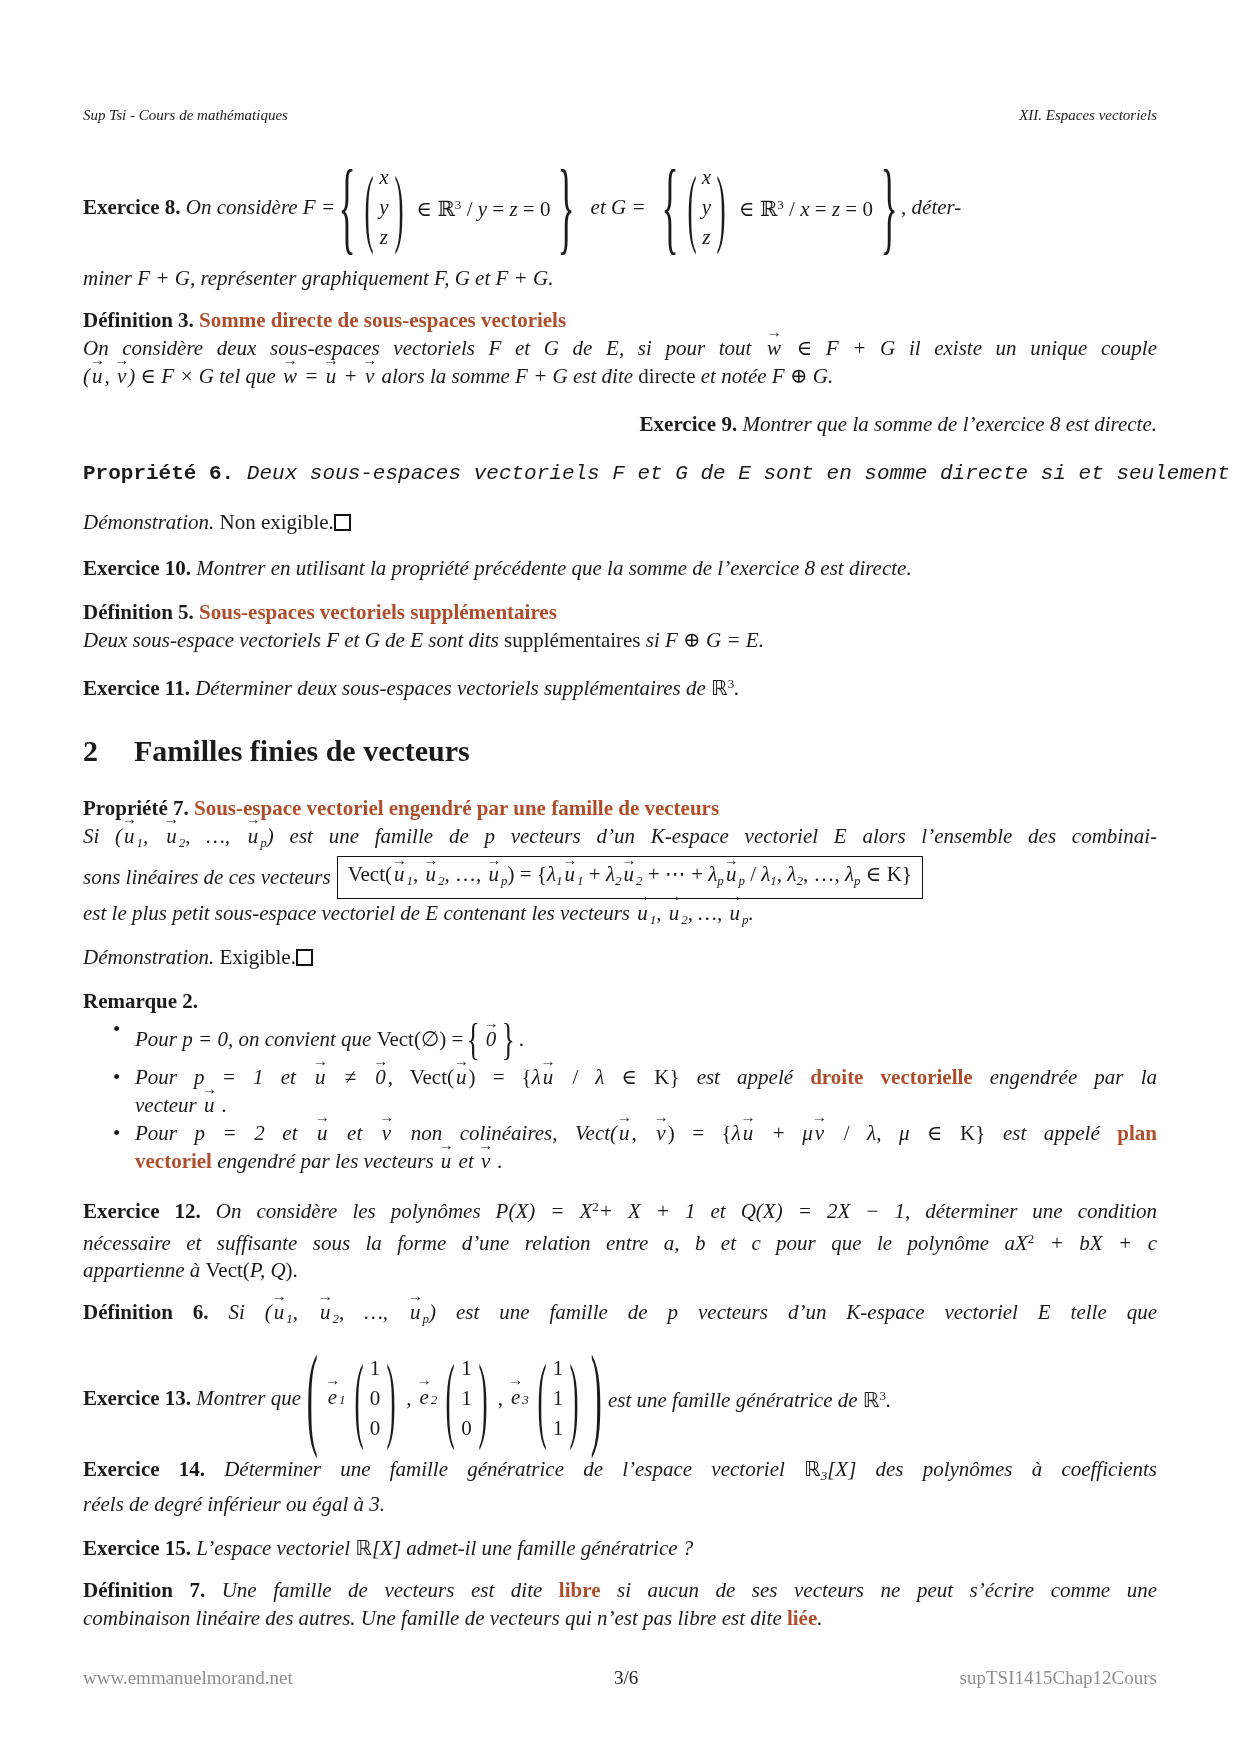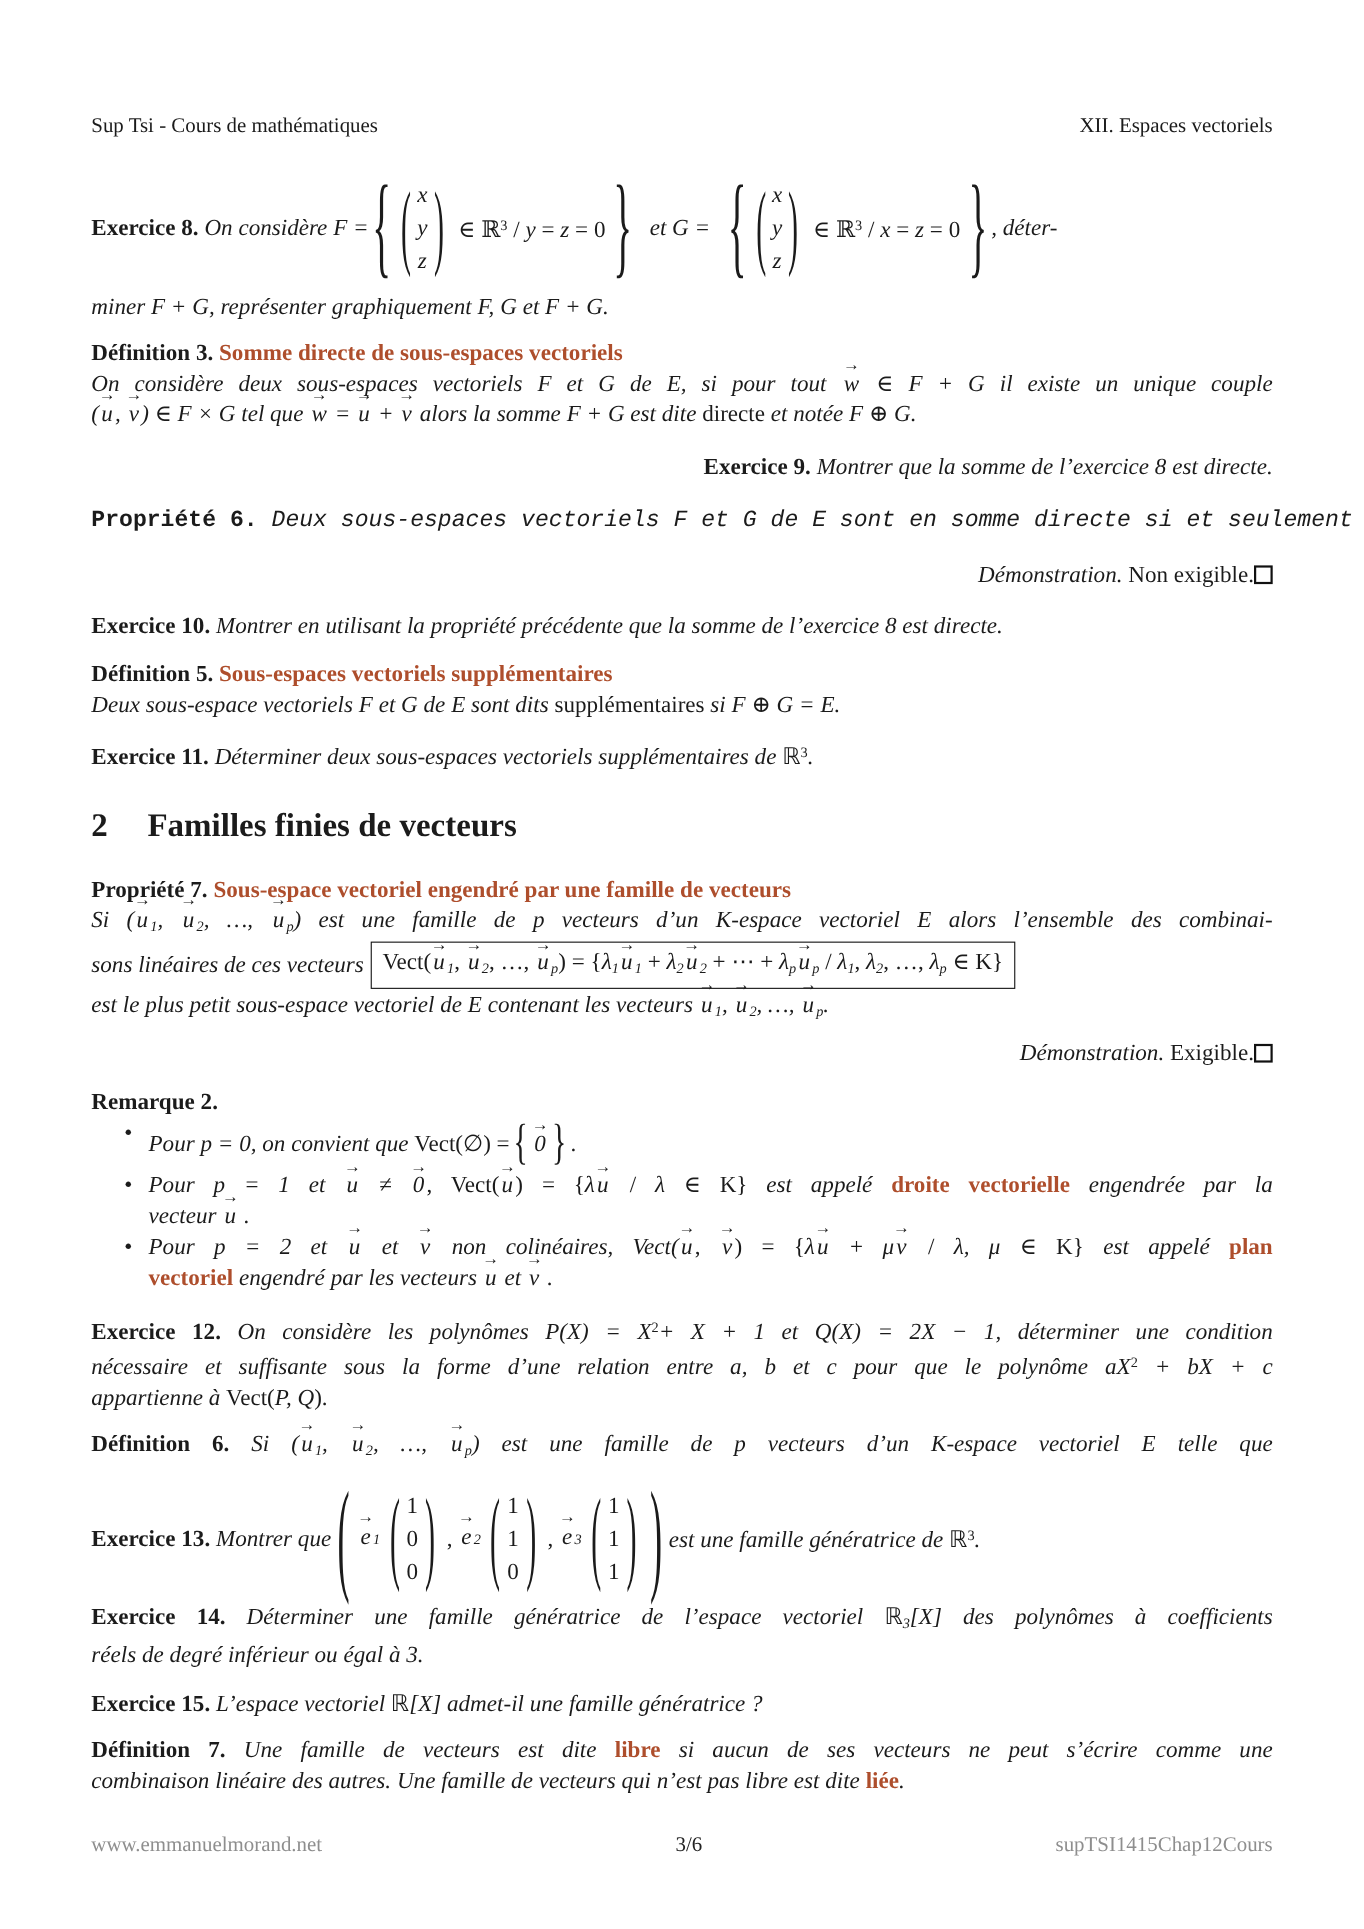--- a/index.html
+++ b/index.html
@@ -22,39 +22,39 @@
   .s { font-size:0.62em; vertical-align:-0.28em; font-style:italic; }
   .p { font-size:0.62em; vertical-align:0.5em; }
   .v { font-style:italic; position:relative; display:inline-block; margin:0 2px; }
   .v::after {
     content:"\2192";
     position:absolute; left:50%; top:-0.62em;
     transform:translateX(-50%);
     font-size:0.72em; font-style:normal; line-height:1;
   }
   
-  .header { display:flex; justify-content:space-between; font-size:19px; line-height:26px; }
+  .header { display:flex; justify-content:space-between; font-size:15px; line-height:26px;font-style:italic; }
   .para { margin:0; }
   .jl { text-align:justify; text-align-last:justify; white-space:nowrap; }
   .row { display:flex; align-items:center; flex-wrap:nowrap; white-space:nowrap; }
   .glyph { display:inline-block; line-height:1; font-weight:400; }
   .brace-xl { font-size:42px; transform:scaleY(2.45) scaleX(0.85); margin:0 2px; }
   .paren-l  { font-size:42px; transform:scaleY(2.05) scaleX(0.65); margin:0 3px; }
   .brace-sm { font-size:30px; transform:scaleY(1.5) scaleX(0.9); margin:0 3px; }
   .paren-xl { font-size:44px; transform:scaleY(2.6) scaleX(0.75); margin:0 4px; }
   .paren-lg { font-size:42px; transform:scaleY(2.25) scaleX(0.65); margin:0 4px; }
   .col3 { display:inline-flex; flex-direction:column; align-items:center; line-height:30px; }
   .it { font-style:italic; }
   .cond { margin-left:8px; margin-right:4px; }
   .mid  { margin:0 12px; }
   .ex8row  { margin-top:24px; height:110px; }
   .ex13row { margin-top:8px;  height:114px; }
   .prop6row { margin-top:8px; height:56px;font-family:Liberation Mono, monospace; }
   .b1row { height:48px; }
-  .demo-row { display:flex; justify-content:flex-end; align-items:center; }
+  .demo-row { display:flex; justify-content:flex-start; align-items:center; }
   .qed { width:13px; height:13px; border:2px solid #111; display:inline-block; }
   .mt2  { margin-top:2px; }  .mt6  { margin-top:6px; }  .mt10 { margin-top:10px; }
   .mt14 { margin-top:14px; } .mt16 { margin-top:16px; } .mt18 { margin-top:18px; }
   .mt20 { margin-top:20px;text-align:right; } .mt22 { margin-top:22px; }
   .section-h { font-weight:bold; font-size:30px; line-height:42px; margin-top:28px; }
   .section-h .num { margin-right:36px; }
   .bullets { margin-top:0; }
   .bullet { display:flex; align-items:flex-start; padding-left:30px; }
   .dot { width:22px; flex:0 0 22px; }
   .bullet-content { flex:1 1 auto; min-width:0; }

